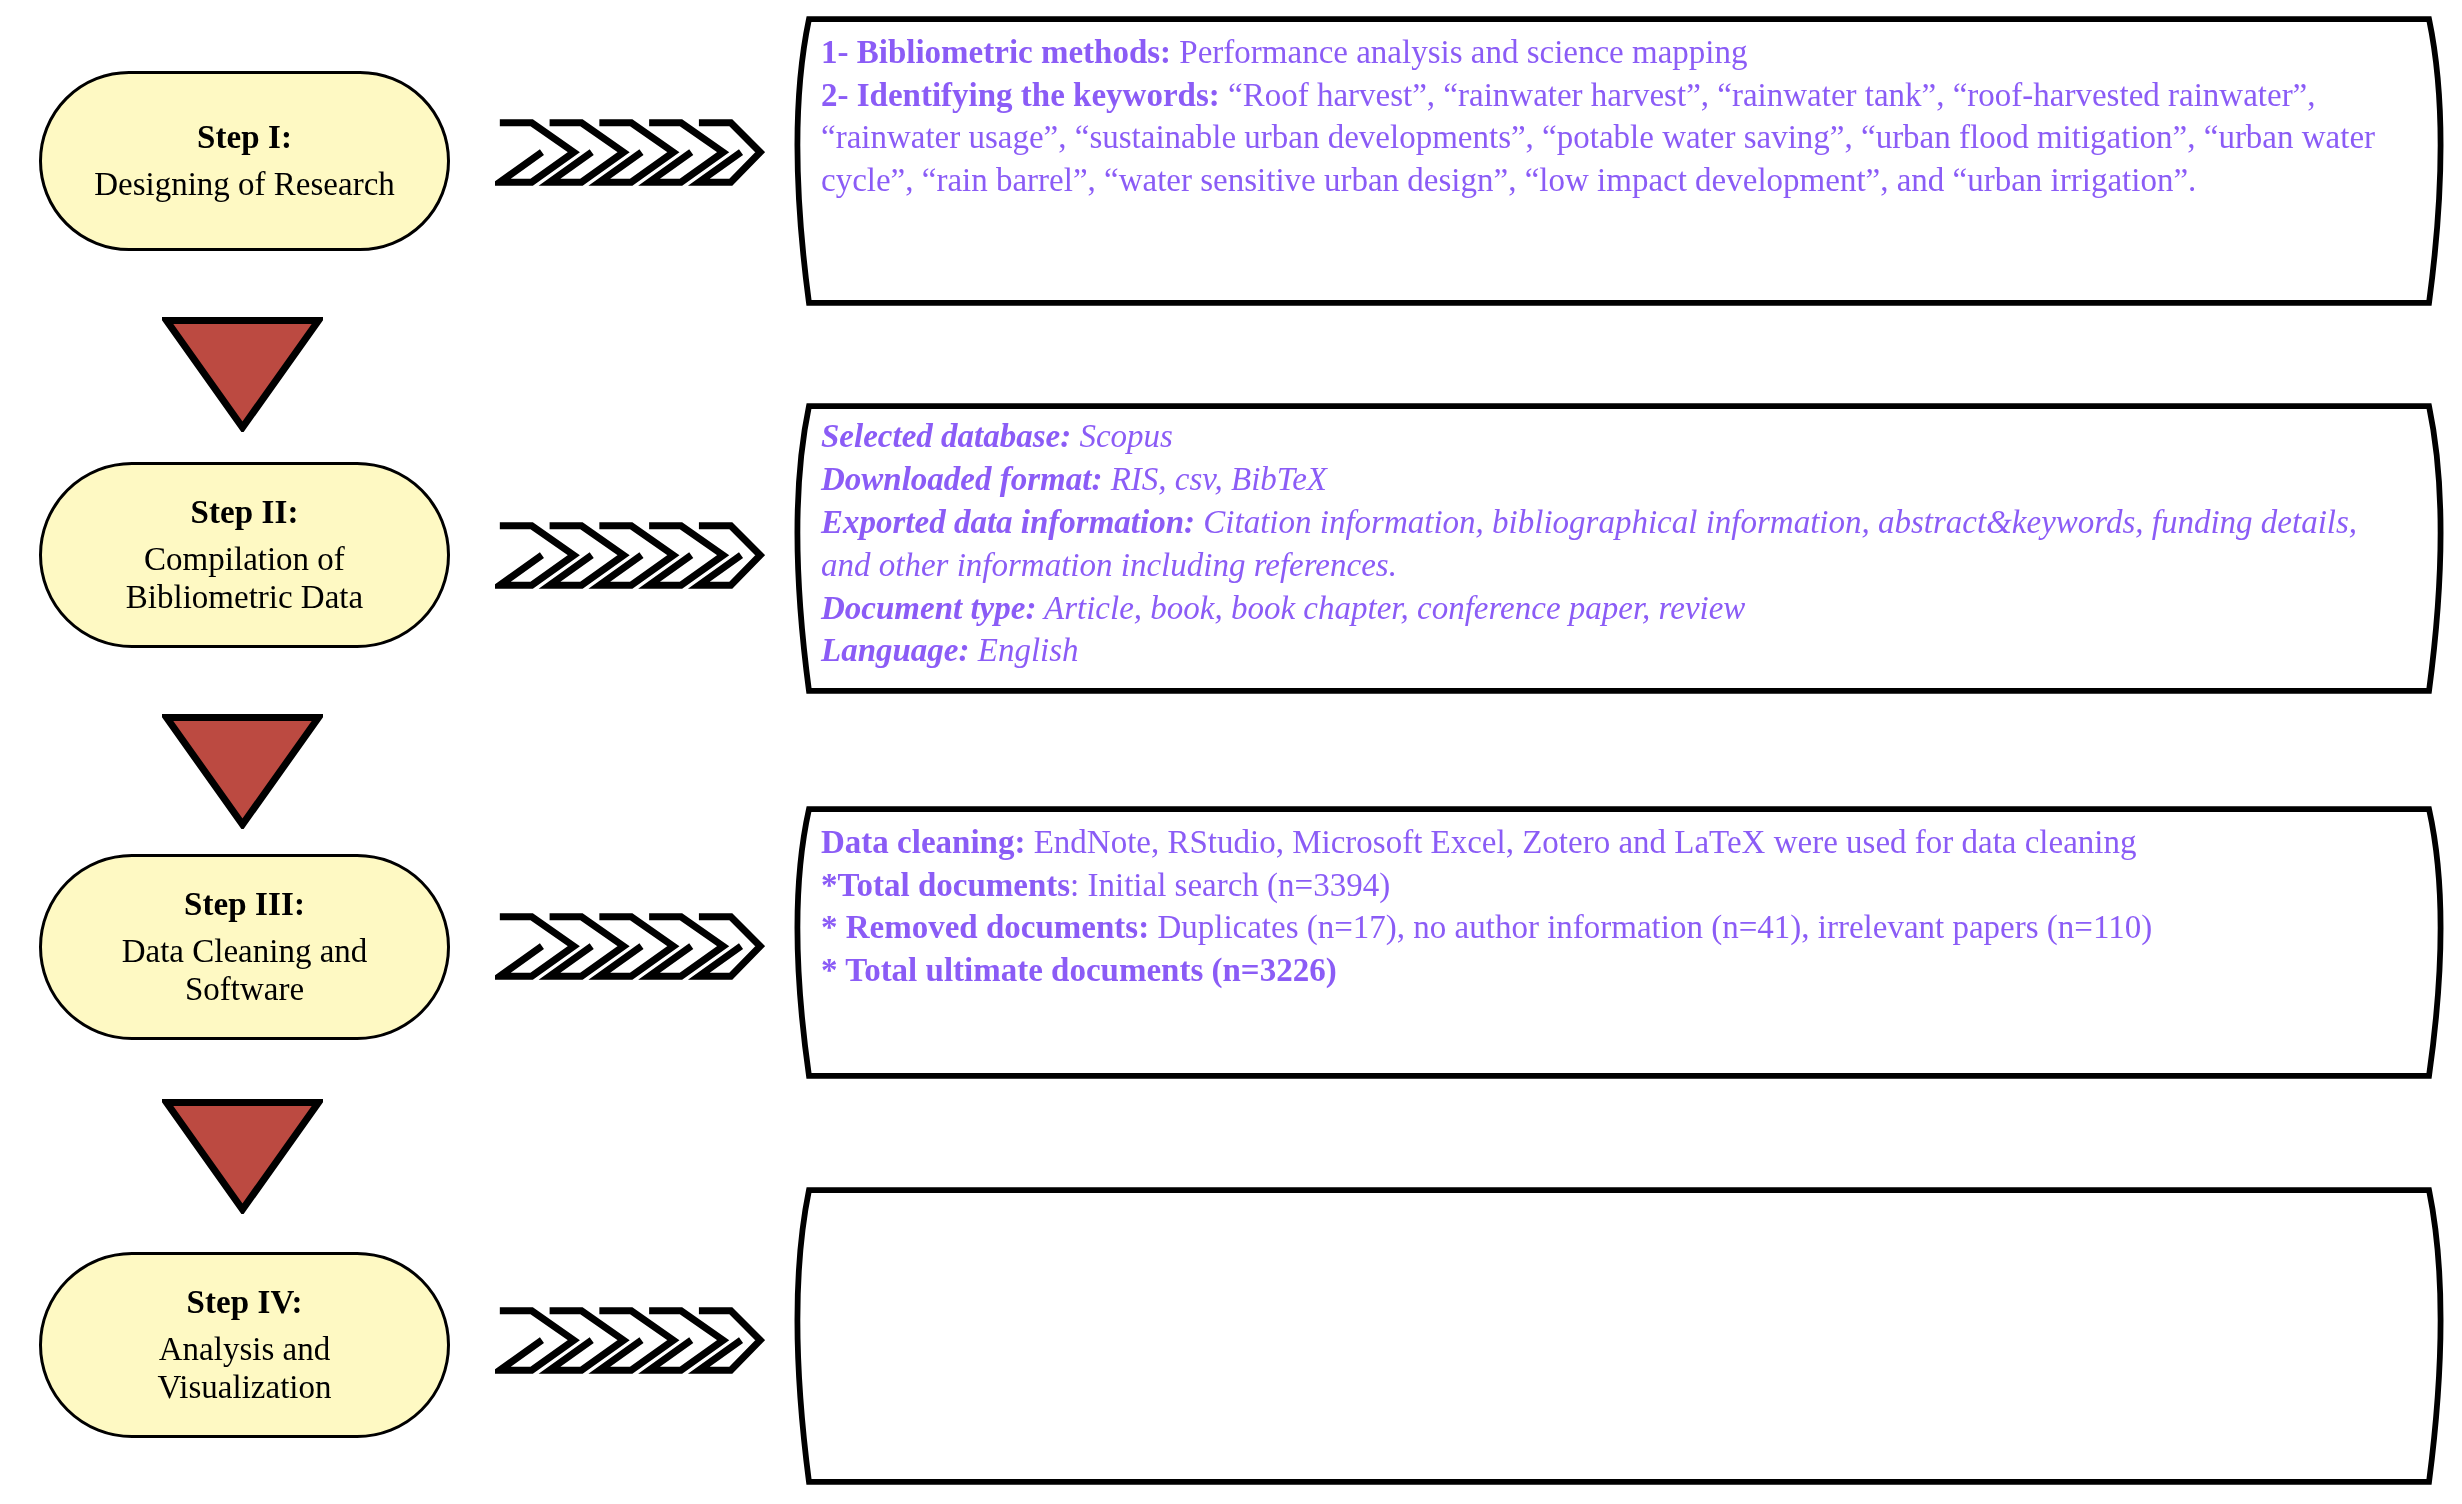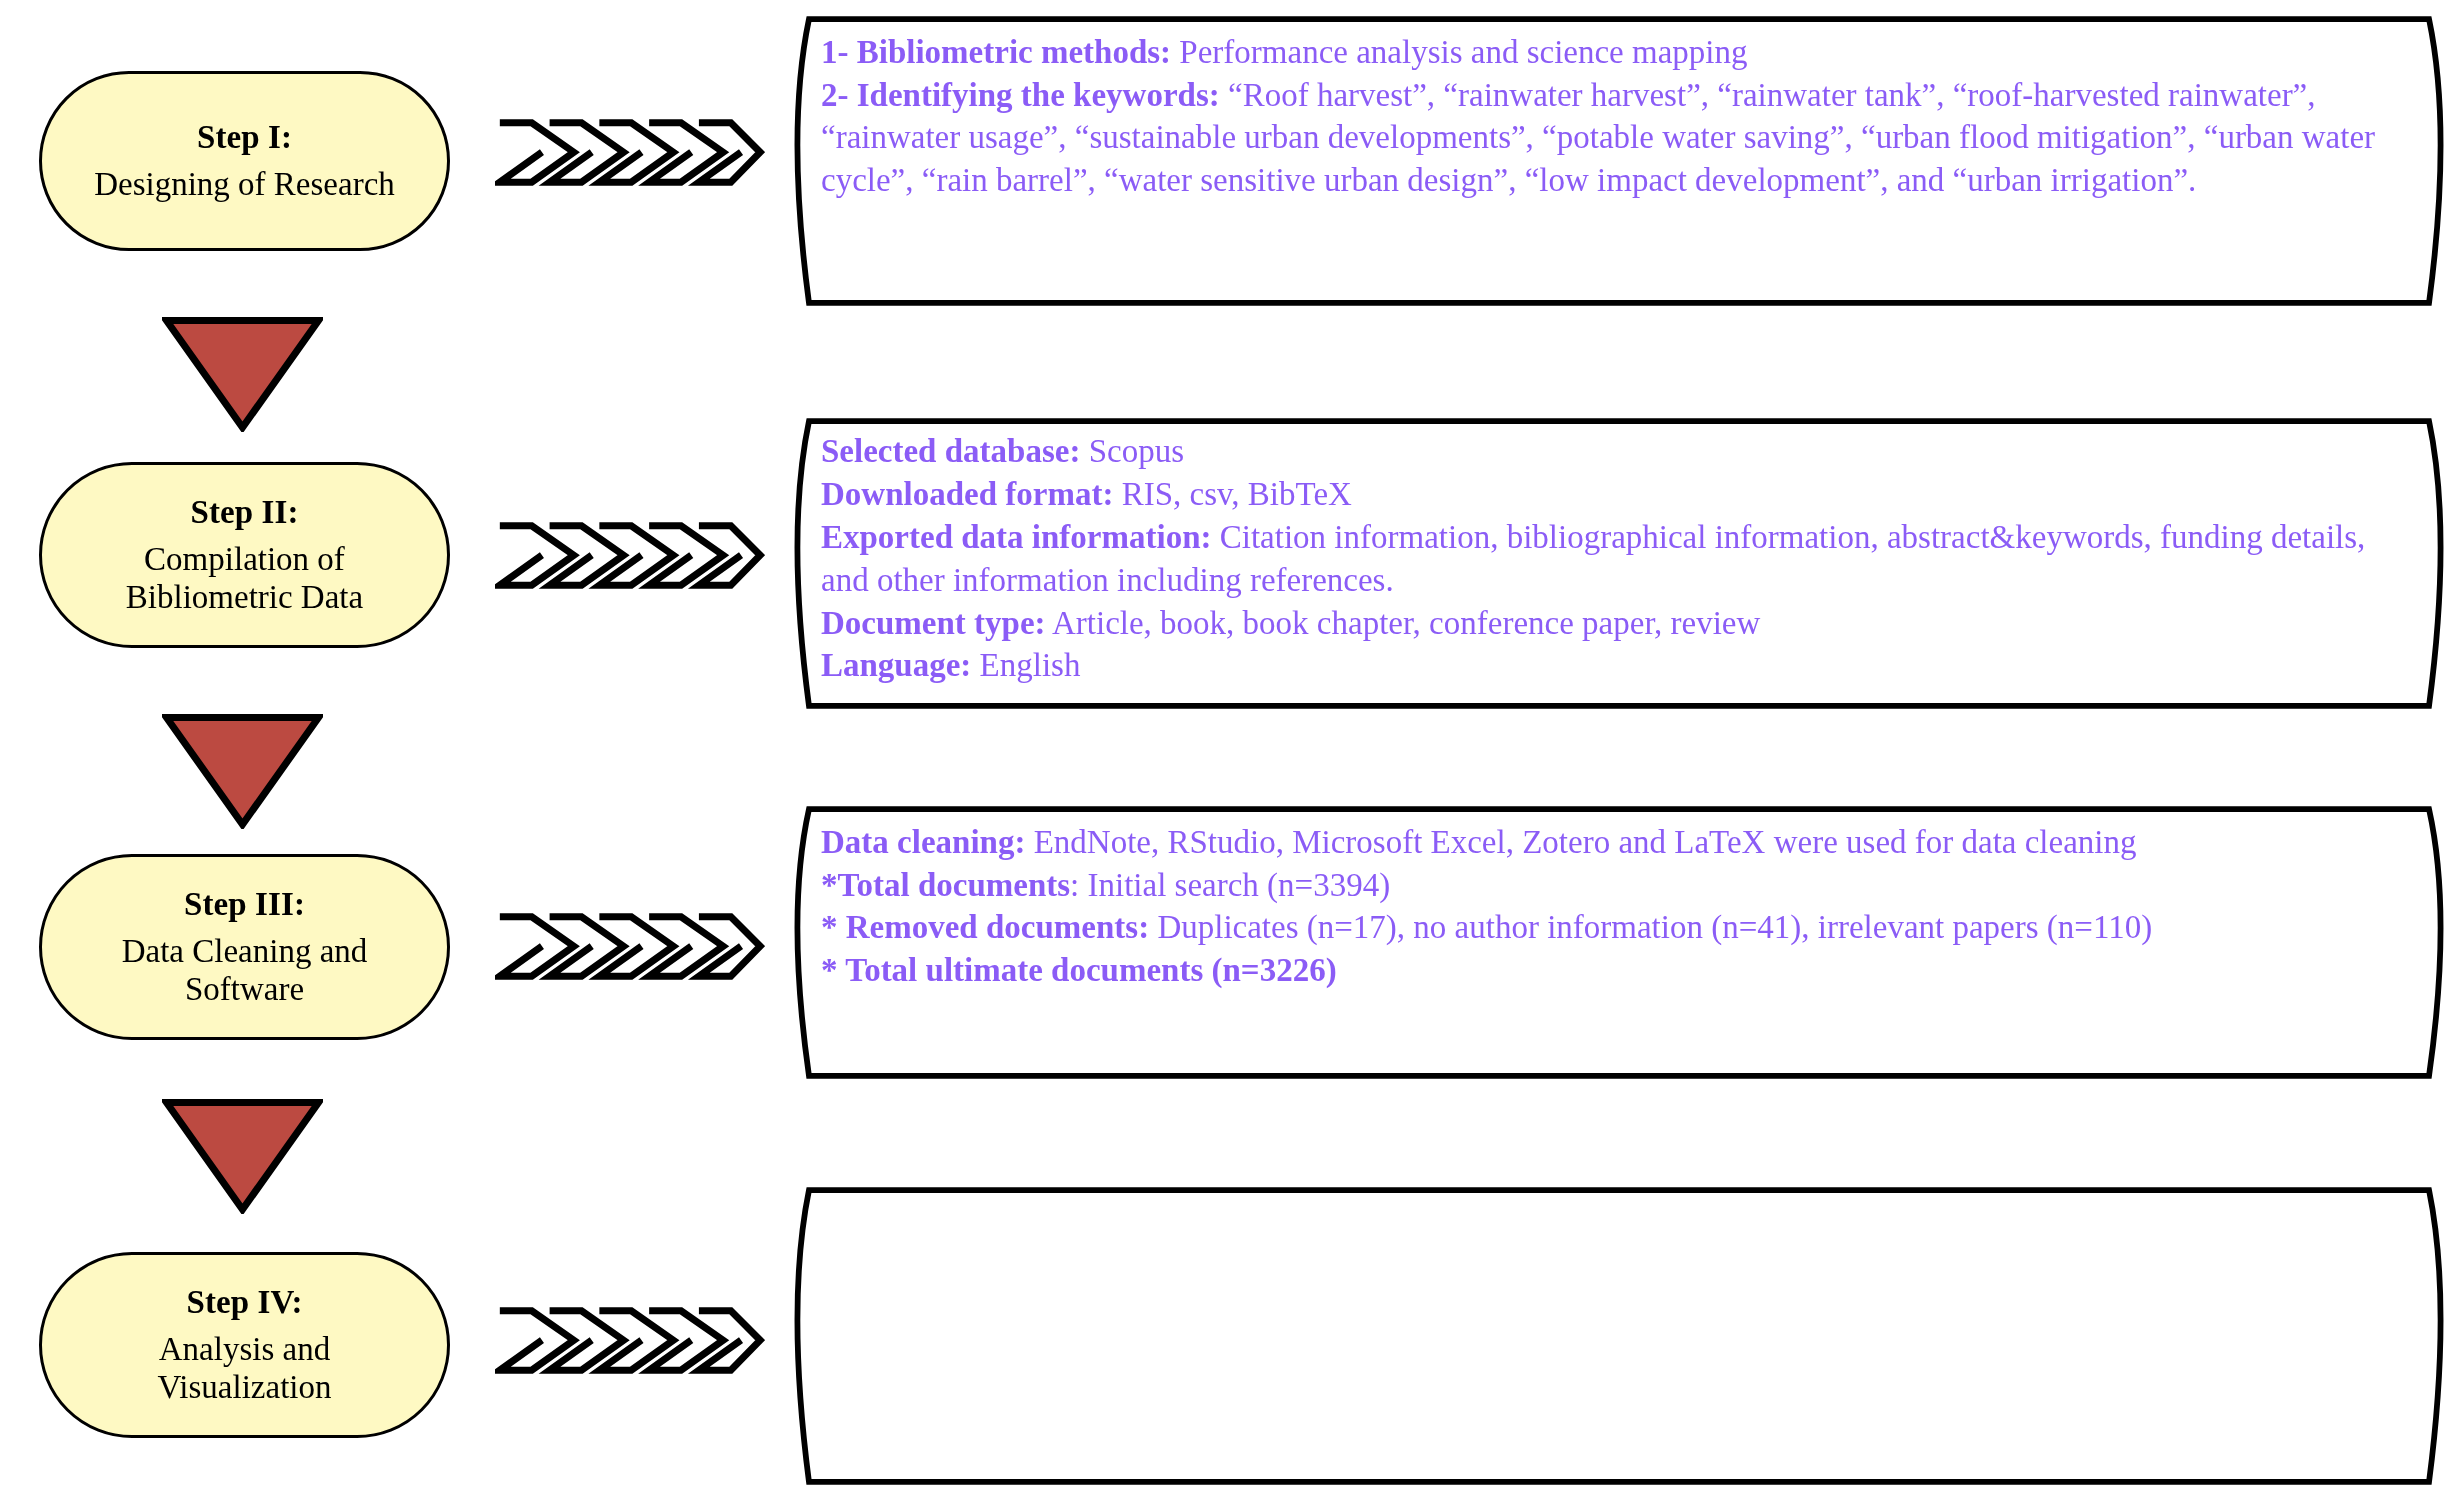--- a/index.html
+++ b/index.html
@@ -138,21 +138,21 @@
       <g fill="none" stroke="#000000" stroke-width="11" stroke-linejoin="miter">
         <polyline points="6,6 56,6 122,52 56,99 6,99 72,52"></polyline>
         <polyline points="84,6 134,6 200,52 134,99 84,99 150,52"></polyline>
         <polyline points="162,6 212,6 278,52 212,99 162,99 228,52"></polyline>
         <polyline points="240,6 290,6 356,52 290,99 240,99 306,52"></polyline>
         <polyline points="318,6 368,6 414,52 368,99 318,99 384,52"></polyline>
       </g>
     </svg>
   </div>
 
-  <div class="flagbox" style="left:782px; top:416px; width:1674px; height:295px;">
+  <div class="flagbox" style="left:782px; top:401px; width:1674px; height:295px;font-style:italic;">
     <svg width="1674" height="295" viewBox="0 0 2606 460" preserveAspectRatio="none" aria-hidden="true">
       <path d="M 42 8 L 2564 8 Q 2600 180 2564 452 L 42 452 Q 6 180 42 8 Z" fill="#ffffff" stroke="#000000" stroke-width="9"></path>
     </svg>
     <div class="content" style="left:39px; top:14px; width:1586px;">
       <p>
         <b>Selected database:</b><span> Scopus</span>
       </p>
       <p>
         <b>Downloaded format:</b><span> RIS, csv, BibTeX</span>
       </p>

